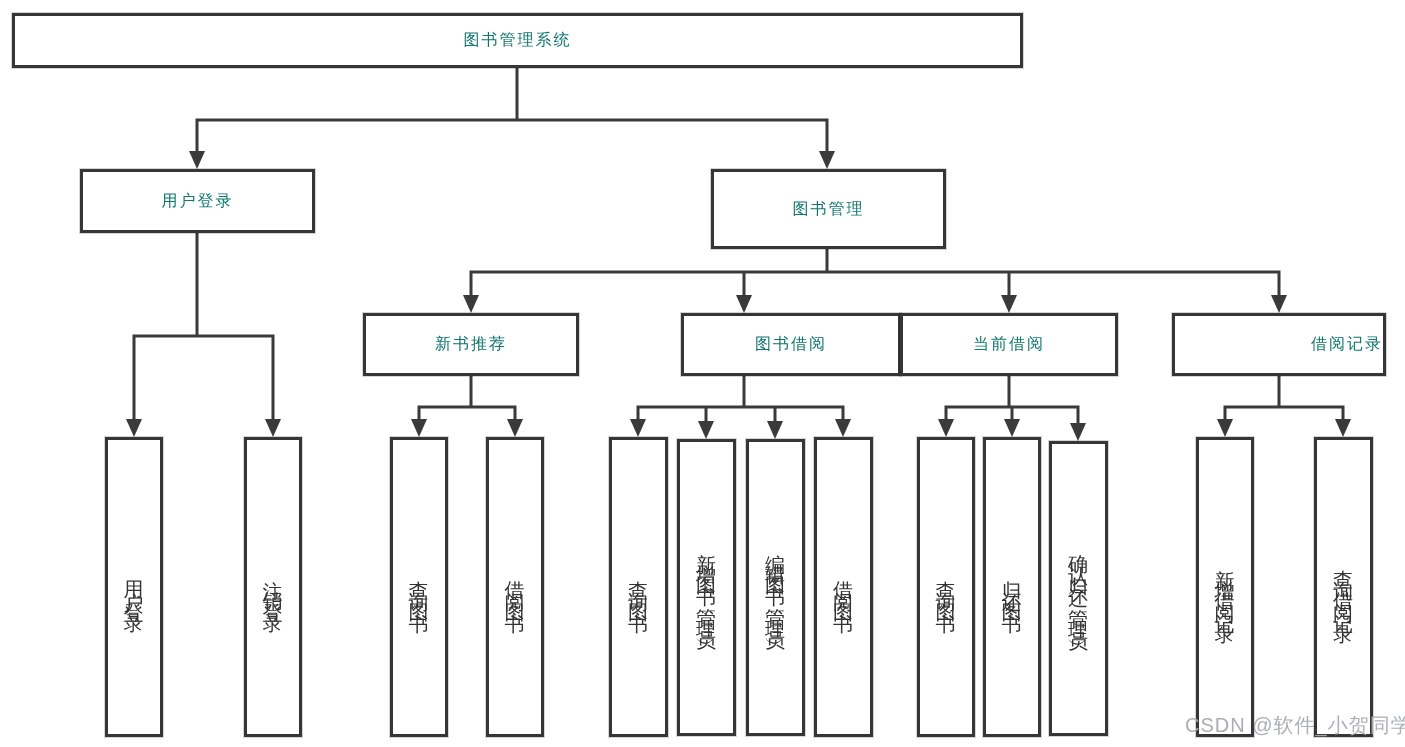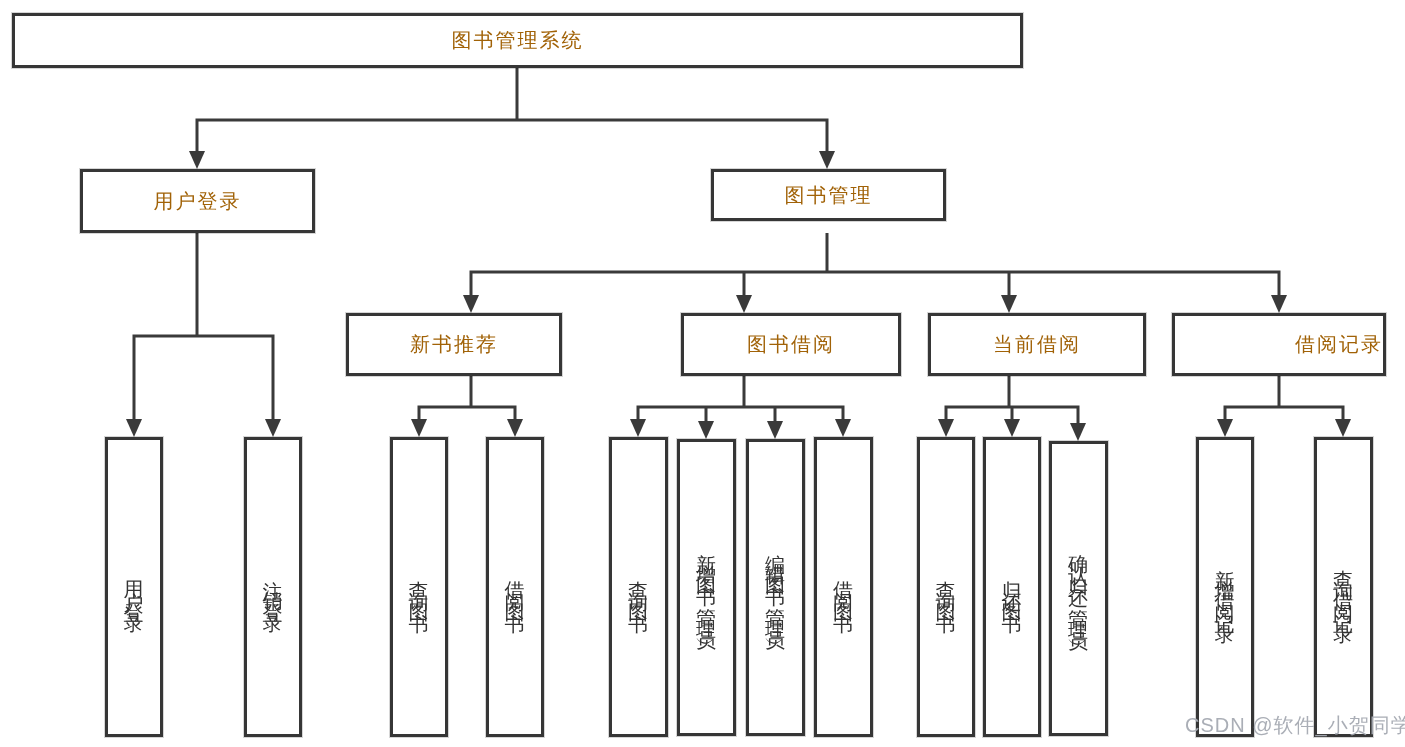--- a/index.html
+++ b/index.html
@@ -21,41 +21,41 @@
     box-sizing: border-box;
     border: 3px solid #363636;
     box-shadow: 0 0 0 1px rgba(0,0,0,0.16);
     background: #ffffff;
     display: flex;
     align-items: center;
     justify-content: center;
     color: #333333;
   }
   .hlabel {
-    font-size: 20px;
+    font-size: 16px;
     letter-spacing: 2px;
-    color: #a16207;
+    color: #0f766e;
     white-space: nowrap;
     font-family: Liberation Mono, monospace;
   }
   .vlabel {
     writing-mode: vertical-rl;
     text-orientation: mixed;
     font-size: 20px;
     letter-spacing: 11px;
     color: #333333;
     line-height: 1;
   }
   
   .b-root    { left: 12px;   top: 13px;  width: 1011px; height: 55px; }
   .b-login   { left: 80px;   top: 169px; width: 235px;  height: 64px; }
-  .b-mgmt    { left: 711px;  top: 169px; width: 235px;  height: 52px; }
-  .b-newbook { left: 346px;  top: 313px; width: 216px;  height: 63px; }
+  .b-mgmt    { left: 711px;  top: 169px; width: 235px;  height: 80px; }
+  .b-newbook { left: 363px;  top: 313px; width: 216px;  height: 63px; }
   .b-borrow  { left: 634px;  top: 313px; width: 220px;  height: 63px; margin-left: 47px; }
-  .b-current { left: 900px;  top: 313px; width: 218px;  height: 63px; margin-left: 28px; }
+  .b-current { left: 900px;  top: 313px; width: 218px;  height: 63px; }
   .b-records { left: 1172px; top: 313px; width: 214px;  height: 63px; justify-content: flex-end; }
   
   .leaf { top: 437px; width: 58px; height: 300px; }
   .l0  { left: 105px; }
   .l1  { left: 244px; }
   .l2  { left: 390px; }
   .l3  { left: 486px; }
   .l4  { left: 609px; width: 59px; }
   .l5  { left: 677px; width: 59px; top: 439px; height: 297px; }
   .l6  { left: 746px; width: 59px; top: 439px; height: 297px; }

